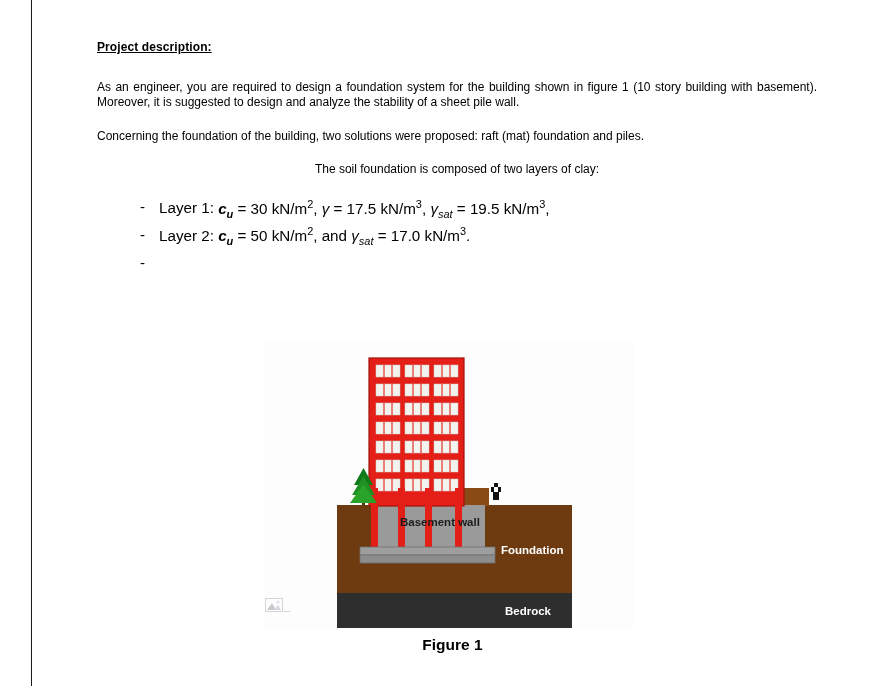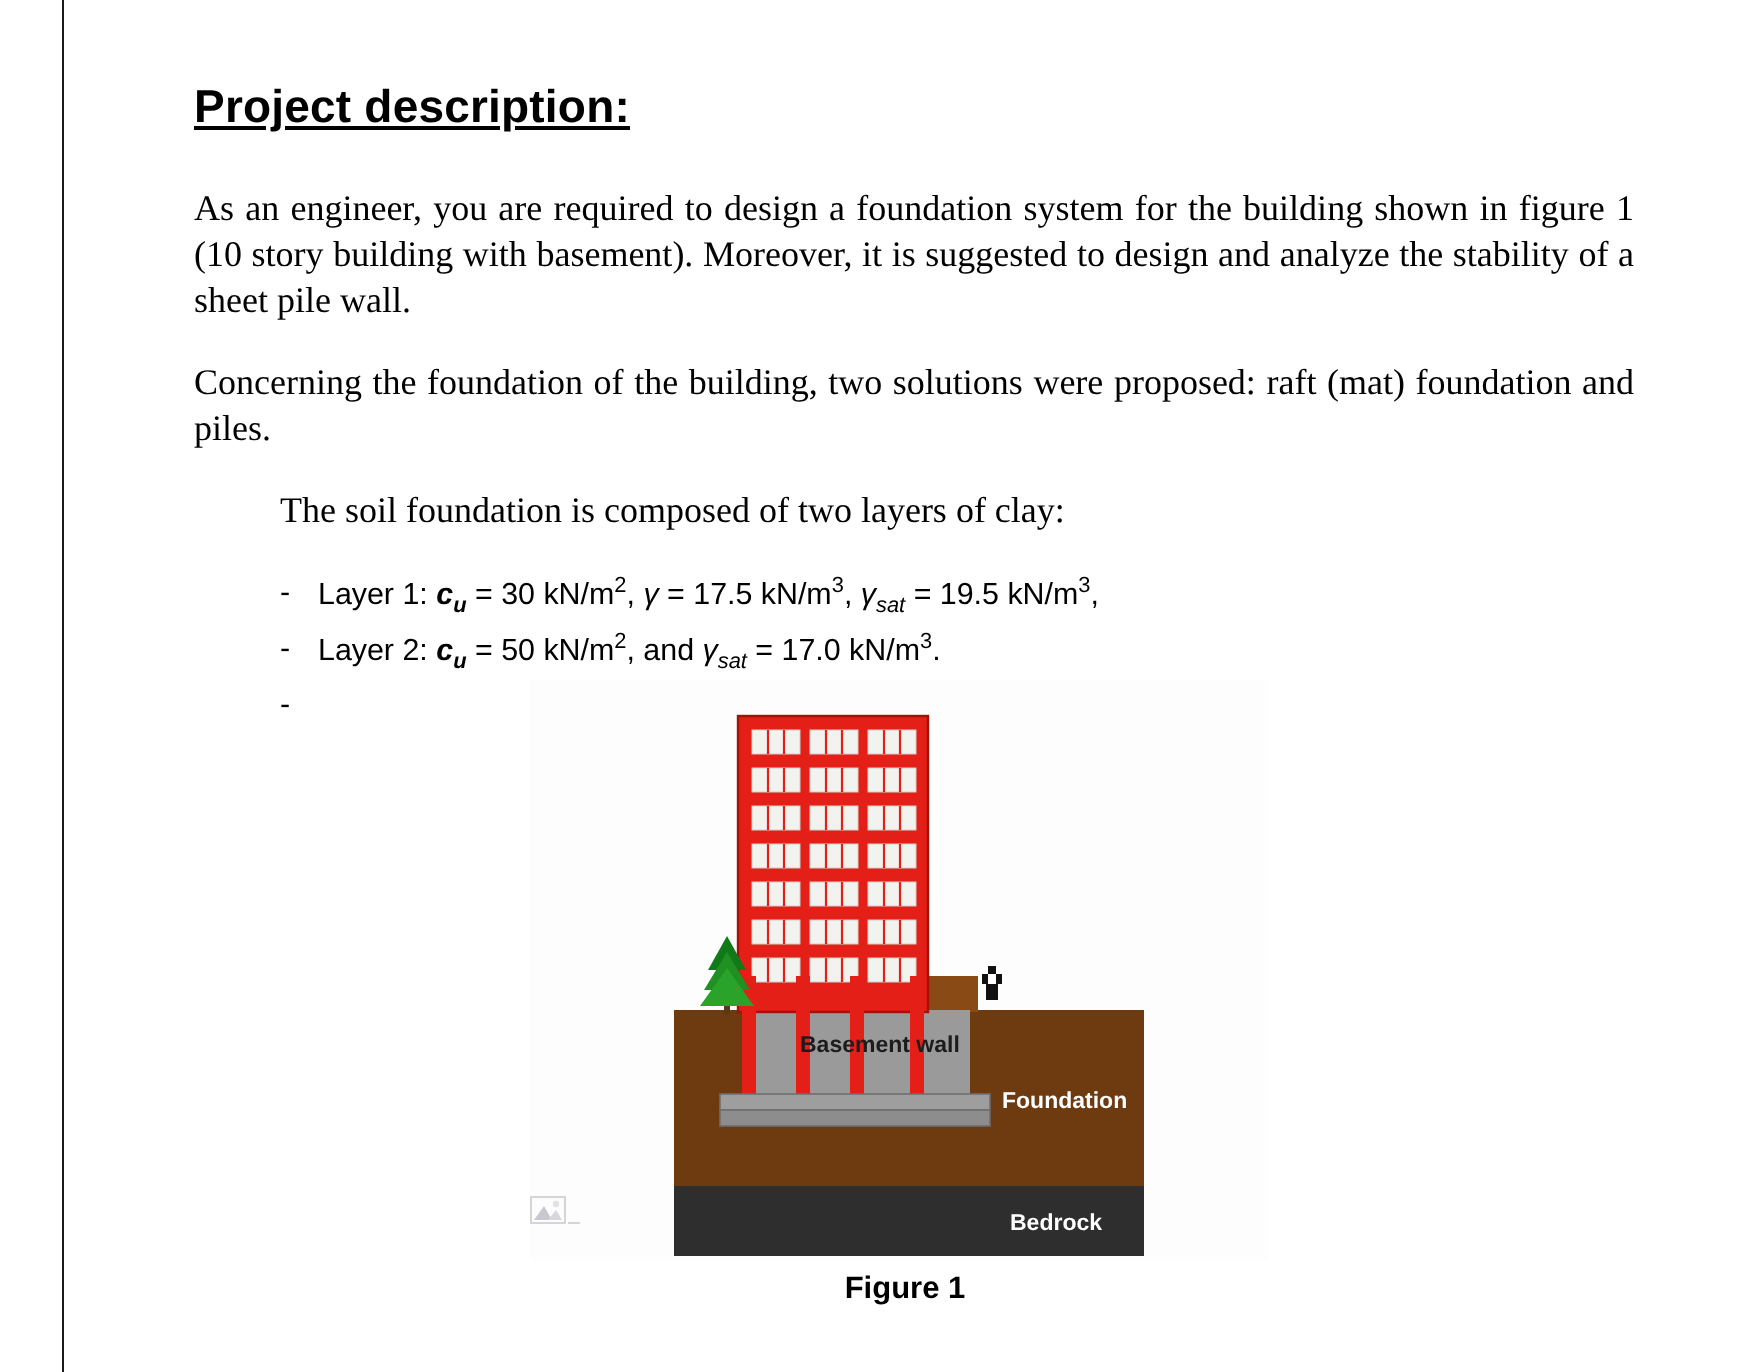--- a/index.html
+++ b/index.html
@@ -24,37 +24,35 @@
     height: 686px;
     background: #1a1a1a;
   }
   .content {
     position: absolute;
     left: 97px;
     top: 40px;
     width: 720px;
   }
   .doc-title {
-    font-size: 23px;
+    font-size: 12px;
     font-weight: bold;
     text-decoration: underline;
     letter-spacing: 0.1px;
     margin: 0 0 26px 0;
   }
   p.para {
-    font-size: 18px;
+    font-size: 12px;
     line-height: 1.28;
     margin: 0 0 18px 0;
     text-align: justify;
     text-justify: inter-word;
-    font-family: Liberation Serif, serif;
   }
   p.para.last-nojust {
-    text-align: left;
-    margin-left: 43px;
+    text-align: center;
   }
   ul.soil-list {
     list-style: none;
     margin: 7px 0 0 0;
     padding: 0 0 0 43px;
     font-size: 15.2px;
     line-height: 1.62;
   }
   ul.soil-list li {
     position: relative;

